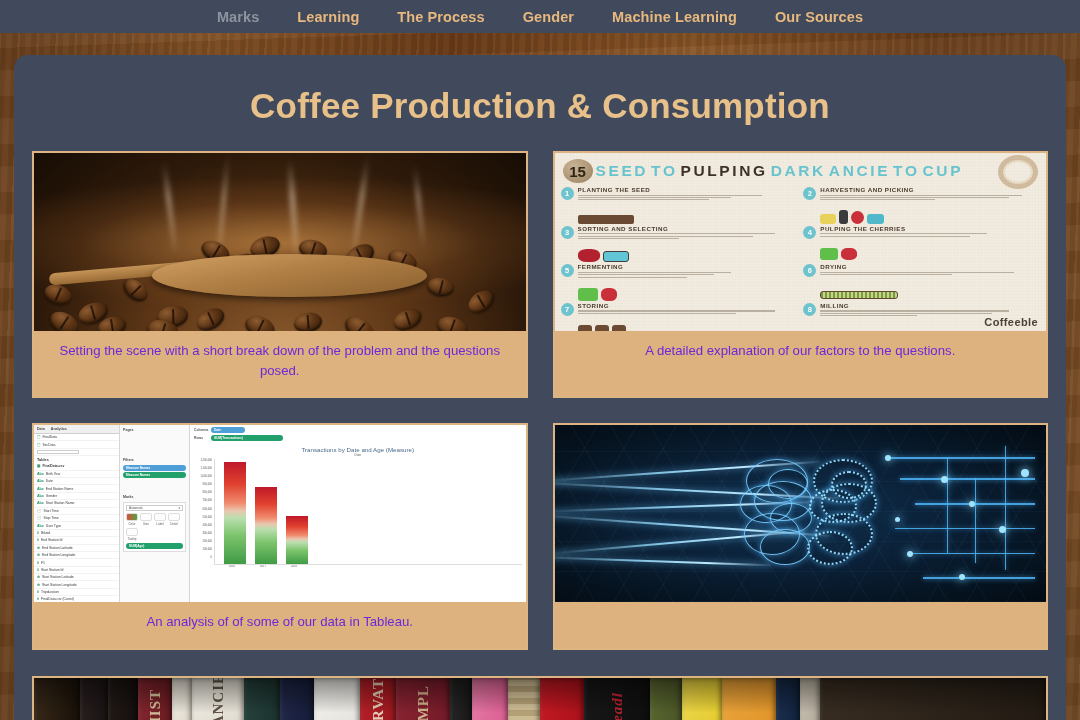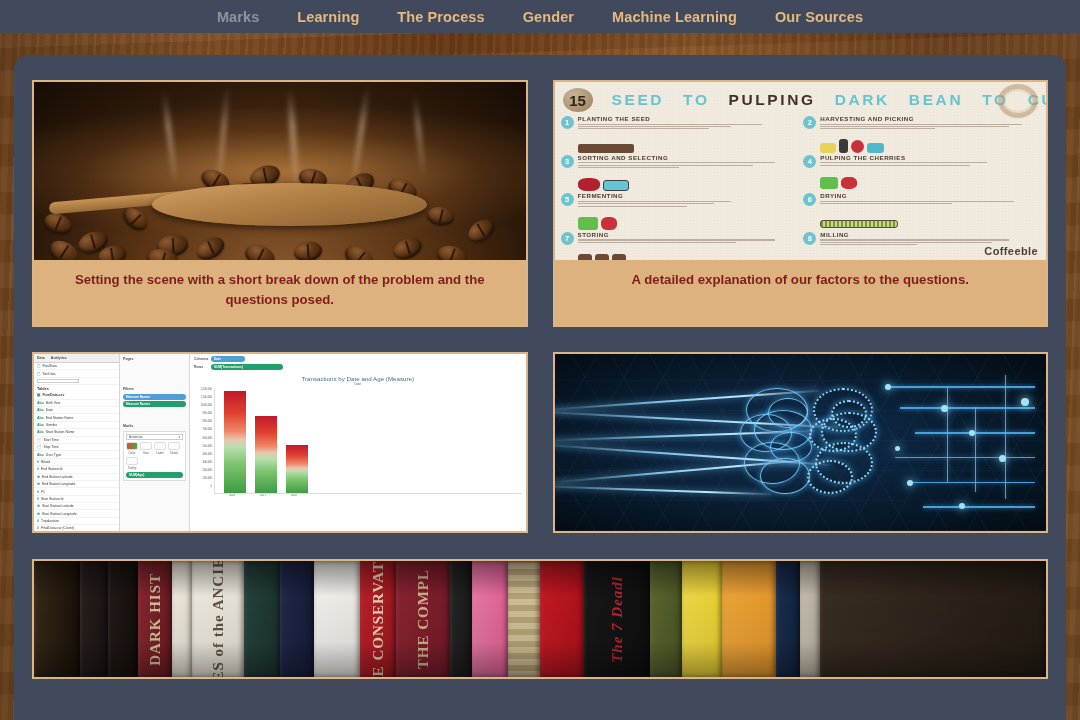--- a/index.html
+++ b/index.html
@@ -99,23 +99,23 @@
     flex-direction: column;
   }
   .card-media {
     height: 178px;
     position: relative;
     overflow: hidden;
     background: #2a1a0d;
   }
   .card-caption {
     background: #ddb27e;
-    color: #7f1d1d;
+    color: #6d28d9;
     font-size: 13.2px;
-    font-weight: bold;
+    font-weight: normal;
     text-align: center;
     line-height: 1.48;
     padding: 10px 22px 16px 22px;
     flex: 1;
   }
   .card.row2 .card-media { height: 177px; }
 
   #books-card {
     border: 2px solid #dcb582;
     margin-top: 26px;
@@ -179,21 +179,21 @@
   
   .info-art {
     position: absolute; inset: 0;
     background: #f2ece0;
     background-image:
       repeating-linear-gradient(0deg, rgba(0,0,0,0.012) 0 1px, transparent 1px 3px),
       repeating-linear-gradient(90deg, rgba(0,0,0,0.012) 0 1px, transparent 1px 3px);
     padding: 5px 6px;
   }
   .info-head {
-    display: flex; align-items: center; gap: 19px;
+    display: flex; align-items: center; gap: 3px;
     height: 26px; padding-left: 2px;
     position: relative;
   }
   .info-15 {
     width: 30px; height: 24px; border-radius: 50%;
     background: radial-gradient(ellipse at 35% 30%, #c9b396 0%, #a8916f 70%, #8e7958 100%);
     color: #2e2418; font-weight: bold; font-size: 15px;
     display: flex; align-items: center; justify-content: center;
     flex: 0 0 auto;
   }
@@ -386,20 +386,21 @@
   <a class="nav-link active">Marks</a>
   <a class="nav-link">Learning</a>
   <a class="nav-link">The Process</a>
   <a class="nav-link">Gender</a>
   <a class="nav-link">Machine Learning</a>
   <a class="nav-link">Our Sources</a>
 </nav>
 
 <main id="main-panel">
 
+  <h1 id="page-title">Coffee Production &amp; Consumption</h1>
 
   <div class="card-row">
 
     <div class="card">
       <div class="card-media">
         <div class="beans-art">
           <div class="beans-glow"></div>
           <div class="steam" style="left:27%; top:4%;  width:5px; height:52%; transform:rotate(-7deg);"></div>
           <div class="steam" style="left:38%; top:0%;  width:4px; height:62%; transform:rotate(5deg);"></div>
           <div class="steam" style="left:52%; top:2%;  width:6px; height:56%; transform:rotate(-4deg);"></div>
@@ -437,21 +438,21 @@
 
     <div class="card">
       <div class="card-media">
         <div class="info-art">
           <div class="info-head">
             <div class="info-15">15</div>
             <div class="info-word">SEED</div>
             <div class="info-word">TO</div>
             <div class="info-word dark">PULPING</div>
             <div class="info-word">DARK</div>
-            <div class="info-word">BEAN</div>
+            <div class="info-word">ANCIE</div>
             <div class="info-word">TO</div>
             <div class="info-word">CUP</div>
             <div class="cup-stain"></div>
           </div>
 
           <div class="steps-grid">
             <div class="step">
               <div class="step-num">1</div>
               <div class="step-body">
                 <div class="step-title">PLANTING THE SEED</div>
@@ -744,20 +745,21 @@
               </div>
             </div>
             <div class="x-labels">
               <span>2016</span>
               <span>2017</span>
               <span>2018</span>
             </div>
           </div>
         </div>
       </div>
+      <div class="card-caption">An analysis of of some of our data in Tableau.</div>
     </div>
 
     <div class="card row2">
       <div class="card-media">
         <div class="ml-art">
           <div class="hexes"></div>
           <div class="stream" style="left:-6%; top:26%; width:60%; transform:rotate(-4deg);"></div>
           <div class="stream" style="left:-8%; top:36%; width:66%; transform:rotate(3deg);"></div>
           <div class="stream" style="left:-5%; top:46%; width:58%; transform:rotate(-2deg);"></div>
           <div class="stream" style="left:-7%; top:56%; width:63%; transform:rotate(4deg);"></div>

